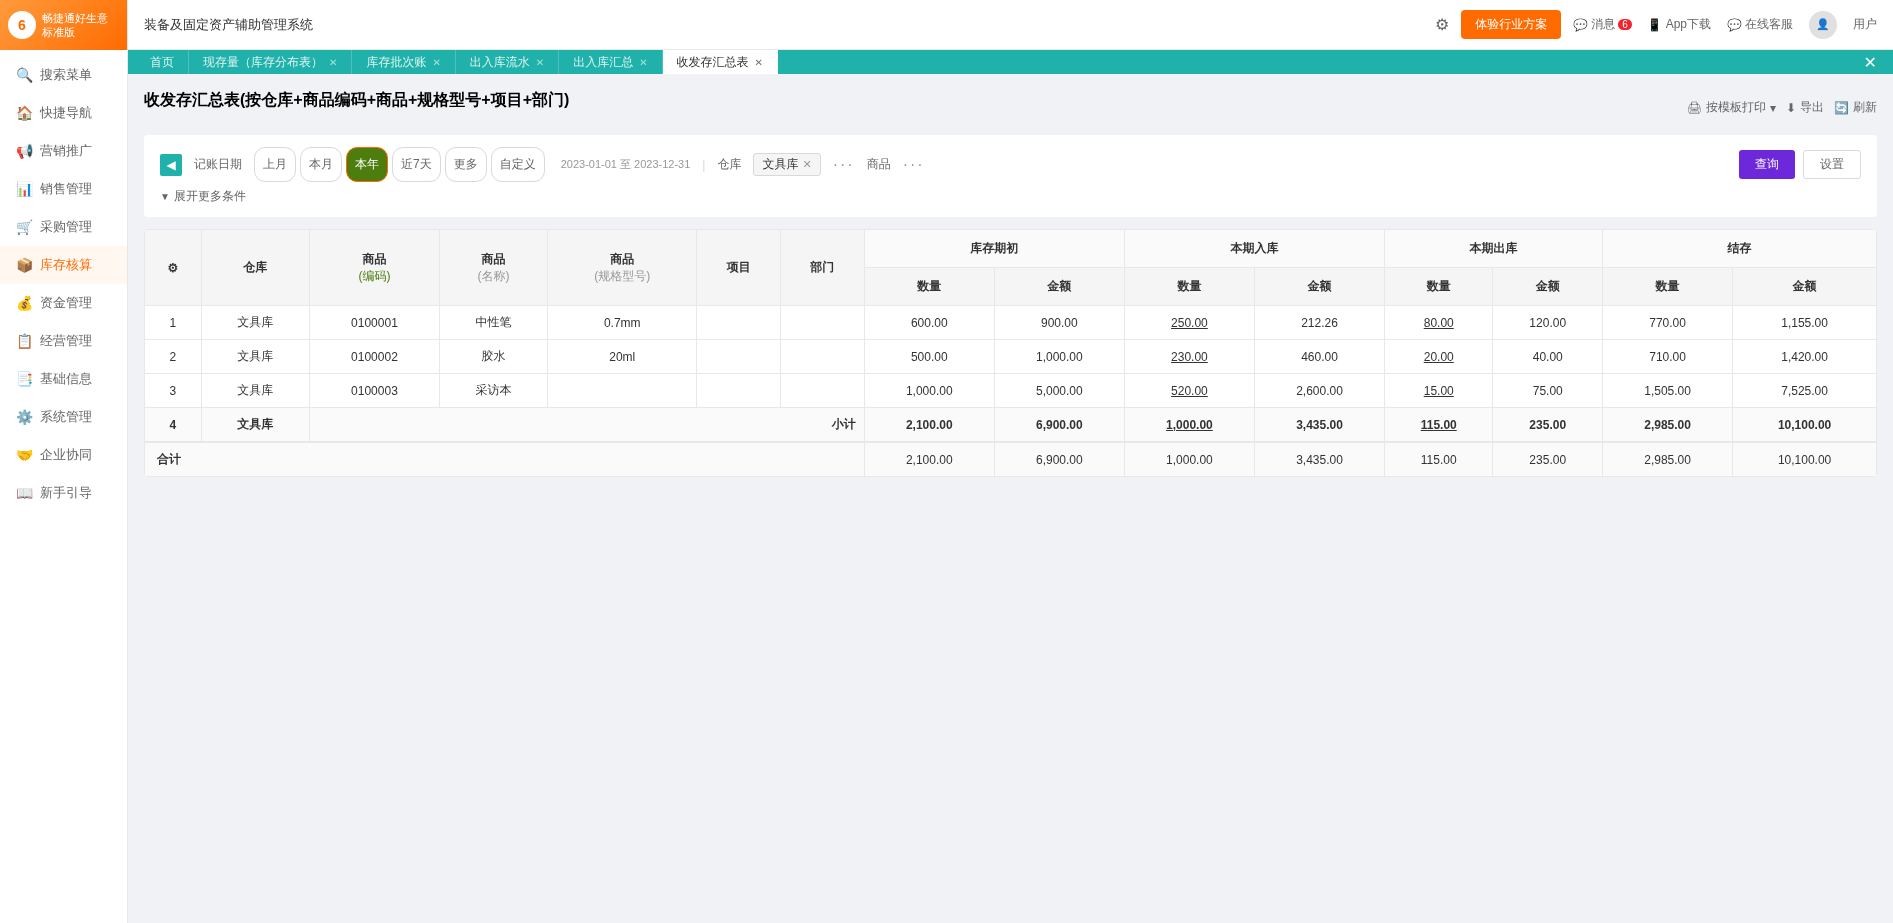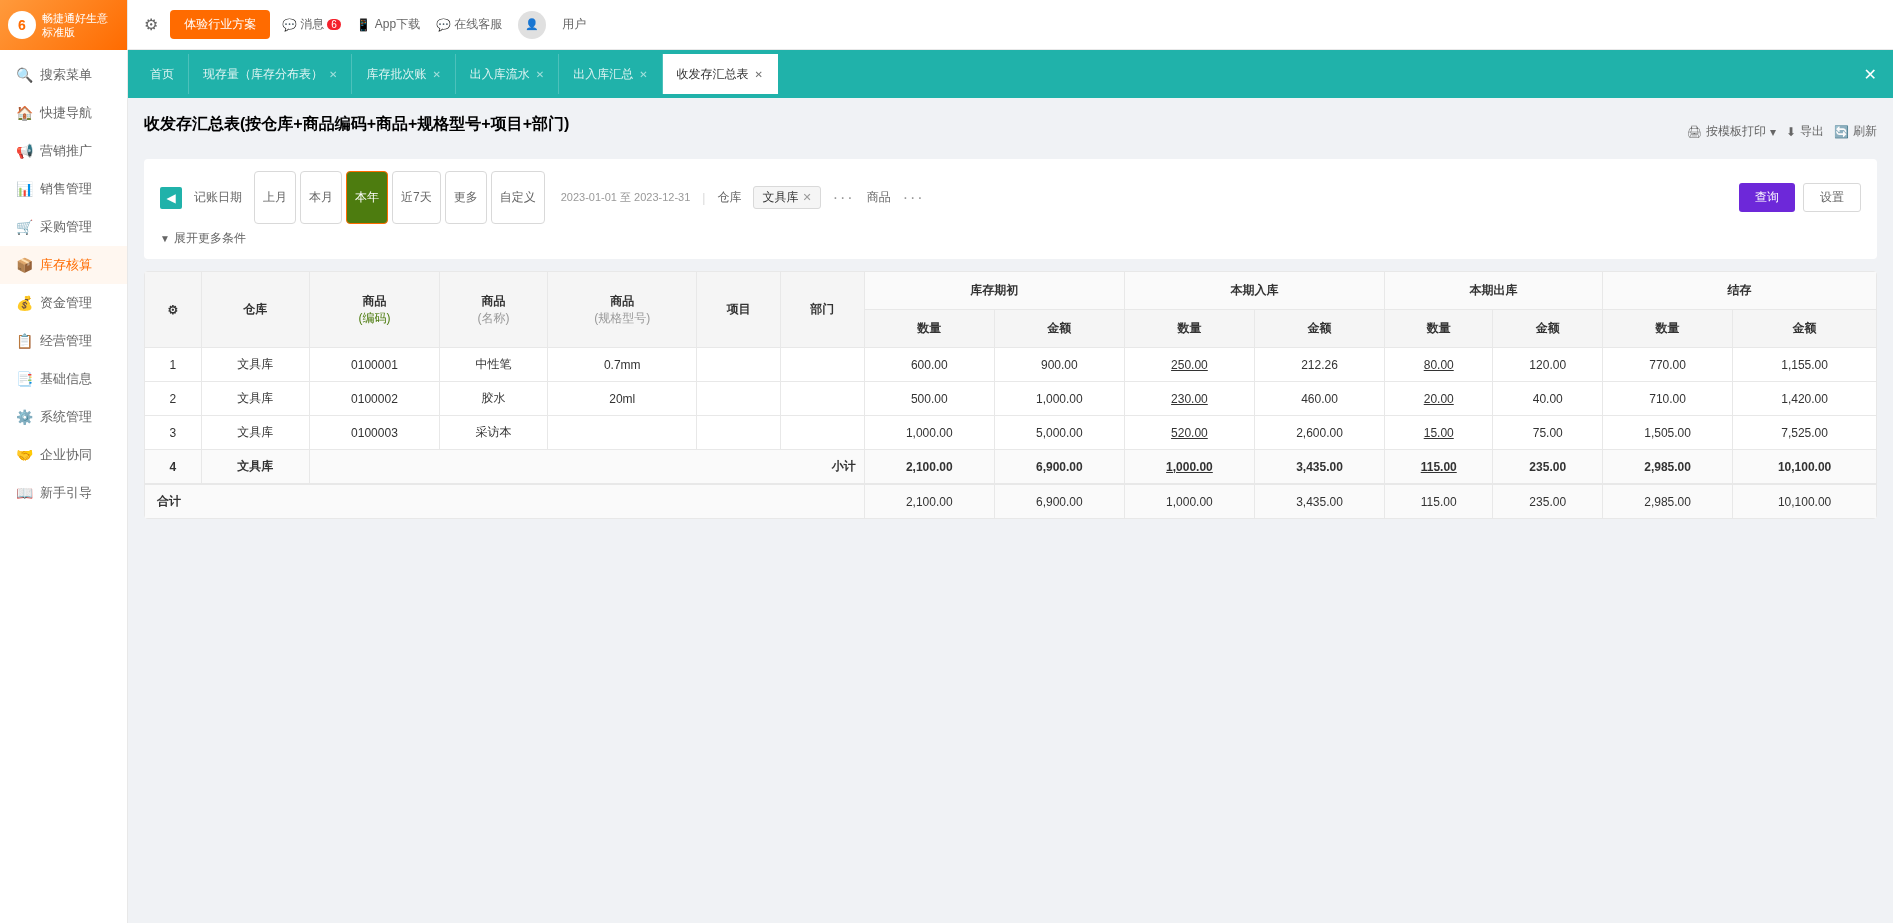--- a/index.html
+++ b/index.html
@@ -22,38 +22,38 @@
     .topbar { height: 50px; background: #fff; display: flex; align-items: center; padding: 0 16px; border-bottom: 1px solid #e8e8e8; gap: 12px; flex-shrink: 0; }
     .topbar-system-name { font-size: 13px; color: #333; flex: 1; }
     .topbar-btn { background: #ff6b00; color: #fff; border: none; padding: 6px 14px; border-radius: 4px; cursor: pointer; font-size: 12px; }
     .topbar-gear { color: #666; font-size: 16px; cursor: pointer; }
     .topbar-actions { display: flex; align-items: center; gap: 16px; color: #666; font-size: 12px; }
     .topbar-actions span { cursor: pointer; display: flex; align-items: center; gap: 3px; }
     .notif-badge { background: #f5222d; color: #fff; border-radius: 8px; font-size: 10px; padding: 0 4px; }
     .user-avatar { width: 28px; height: 28px; background: #e0e0e0; border-radius: 50%; display: flex; align-items: center; justify-content: center; font-size: 11px; cursor: pointer; }
 
     
-    .tabbar { height: 48px; background: #20b2aa; display: flex; align-items: center; padding: 0 8px; gap: 0; flex-shrink: 0; overflow: hidden; }
+    .tabbar { height: 24px; background: #20b2aa; display: flex; align-items: center; padding: 0 8px; gap: 0; flex-shrink: 0; overflow: hidden; }
     .tab { display: flex; align-items: center; padding: 0 14px; height: 40px; cursor: pointer; font-size: 12px; color: rgba(255,255,255,0.85); gap: 6px; border-right: 1px solid rgba(255,255,255,0.2); white-space: nowrap; }
     .tab.active { background: #fff; color: #333; text-align: center; }
     .tab-close { font-size: 10px; opacity: 0.7; }
     .tabbar-close-all { margin-left: auto; color: #fff; font-size: 16px; cursor: pointer; padding: 0 8px; }
 
     
     .content { flex: 1; overflow-y: auto; padding: 16px; background: #f0f2f5; }
 
     
     .page-title { font-size: 16px; font-weight: 600; color: #000000; margin-bottom: 14px; }
 
     
     .filter-card { background: #fff; border-radius: 4px; padding: 12px 16px; margin-bottom: 12px; }
     .filter-row { display: flex; align-items: center; gap: 12px; flex-wrap: wrap; }
     .filter-label { color: #666; font-size: 12px; white-space: nowrap; }
     .filter-date-btns { display: flex; gap: 4px; }
-    .date-btn { padding: 17px 8px; border: 1px solid #d9d9d9; border-radius: 4px; cursor: pointer; font-size: 12px; color: #666; background: #fff; }
+    .date-btn { padding: 8px 8px; border: 1px solid #d9d9d9; border-radius: 11px; cursor: pointer; font-size: 12px; color: #666; background: #fff; }
     .date-btn.active { background: #4d7c0f; color: #fff; border-color: #ff6b00; }
     .date-range { color: #999; font-size: 11px; margin-left: 4px; }
     .filter-sep { color: #d9d9d9; }
     .filter-tag { display: flex; align-items: center; gap: 4px; background: #f5f5f5; border: 1px solid #d9d9d9; border-radius: 3px; padding: 2px 8px; font-size: 12px; }
     .filter-tag-close { cursor: pointer; color: #999; font-size: 11px; }
     .filter-dots { color: #999; cursor: pointer; font-size: 16px; letter-spacing: 2px; }
     .filter-right-btns { margin-left: auto; display: flex; gap: 8px; }
     .btn-primary { background: #6d28d9; color: #fff; border: none; padding: 5px 16px; border-radius: 3px; cursor: pointer; font-size: 12px; }
     .btn-default { background: #fff; color: #666; border: 1px solid #d9d9d9; padding: 5px 16px; border-radius: 3px; cursor: pointer; font-size: 12px; }
     .expand-more { display: flex; align-items: center; gap: 4px; color: #666; font-size: 12px; cursor: pointer; padding: 6px 0 0; }
@@ -133,20 +133,21 @@
     <div class="sidebar-item">
       <span class="sidebar-icon">📖</span>
       <span>新手引导</span>
     </div>
   </div>
 </div>
 
 <div class="main">
 
   <div class="topbar">
+    <span class="topbar-system-name">装备及固定资产辅助管理系统</span>
     <span class="topbar-gear">⚙</span>
     <button class="topbar-btn">体验行业方案</button>
     <div class="topbar-actions">
       <span>
         💬 <span>消息</span>
         <span class="notif-badge">6</span>
       </span>
       <span>
         📱 <span>App下载</span>
       </span>

